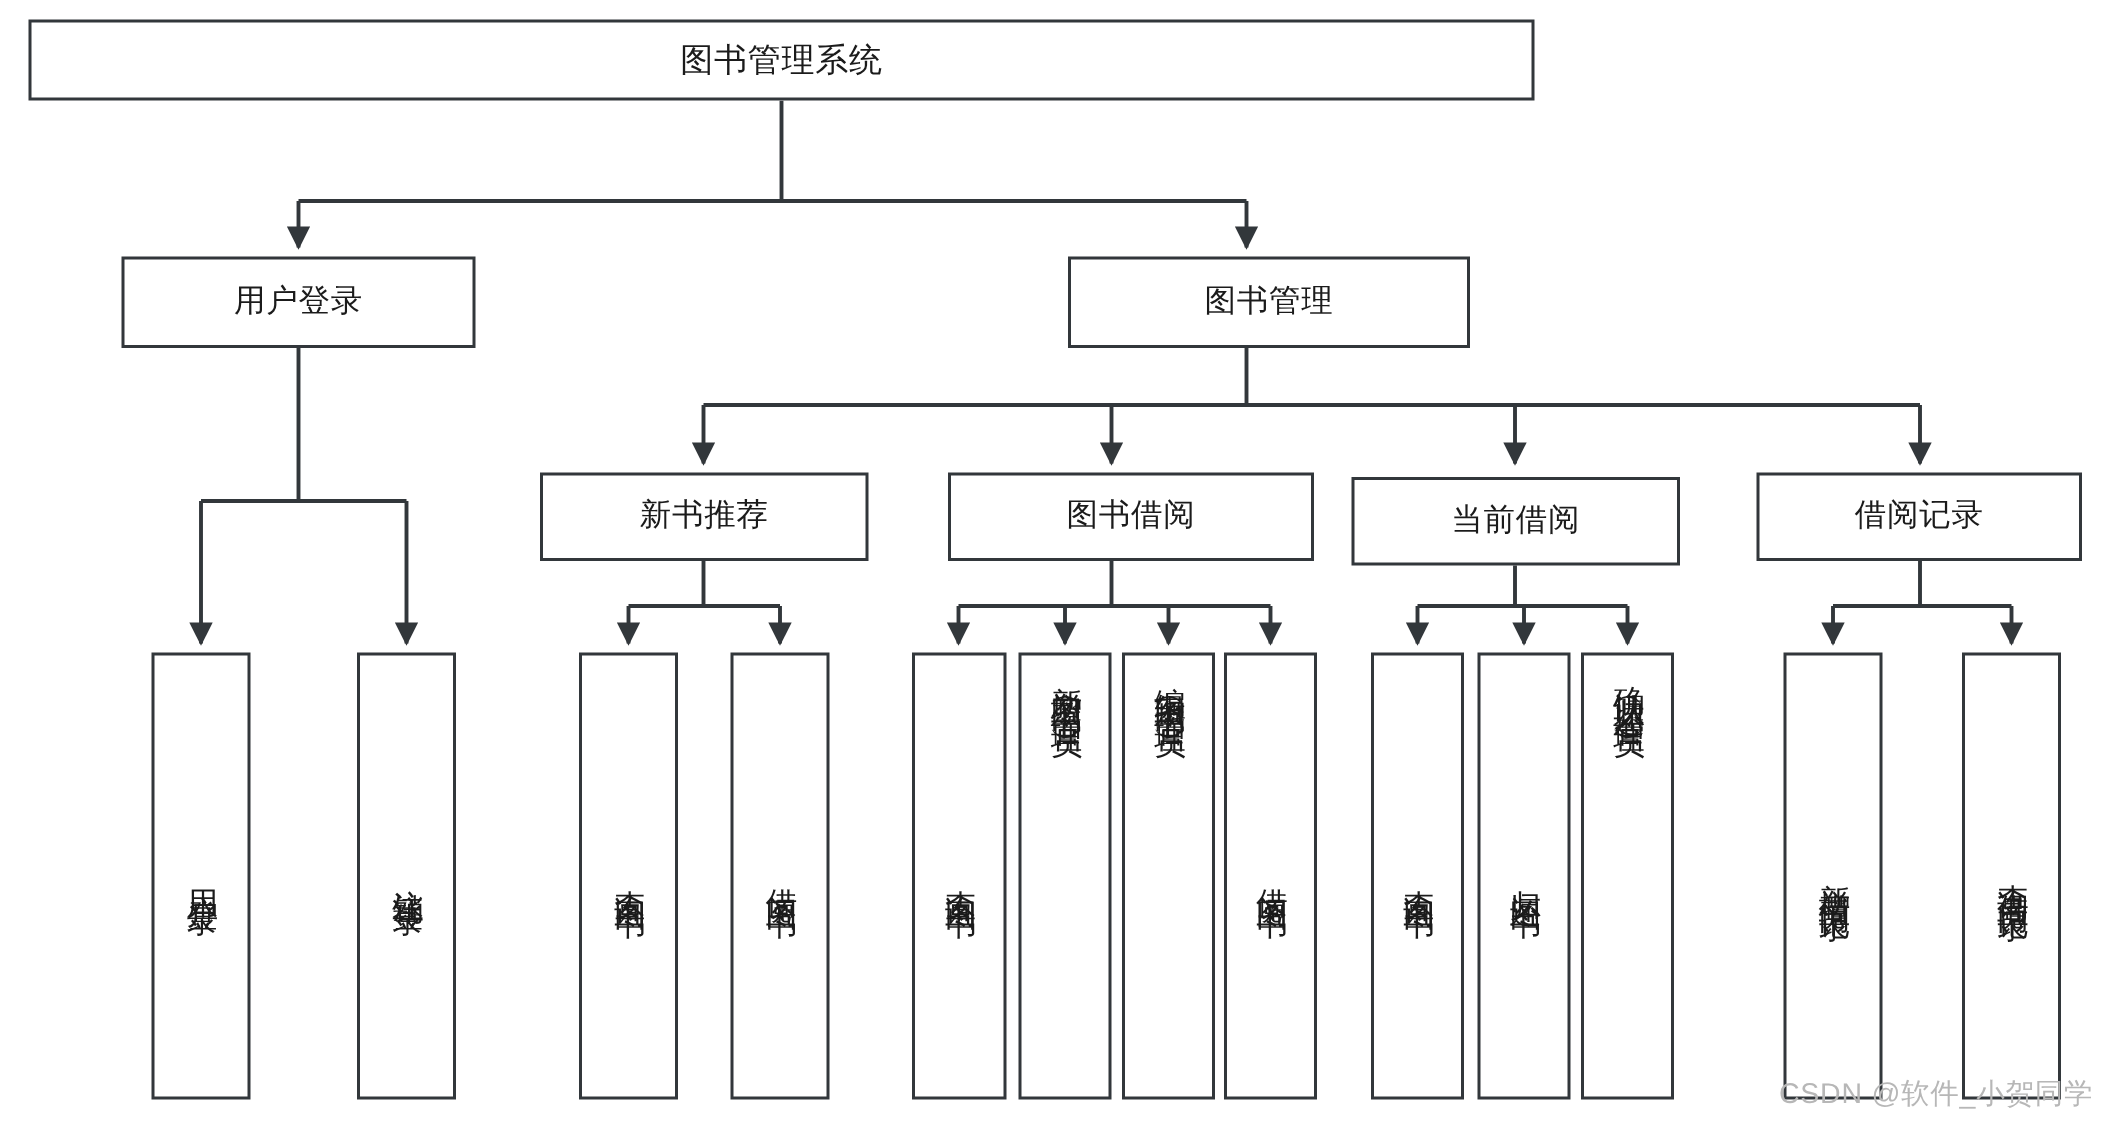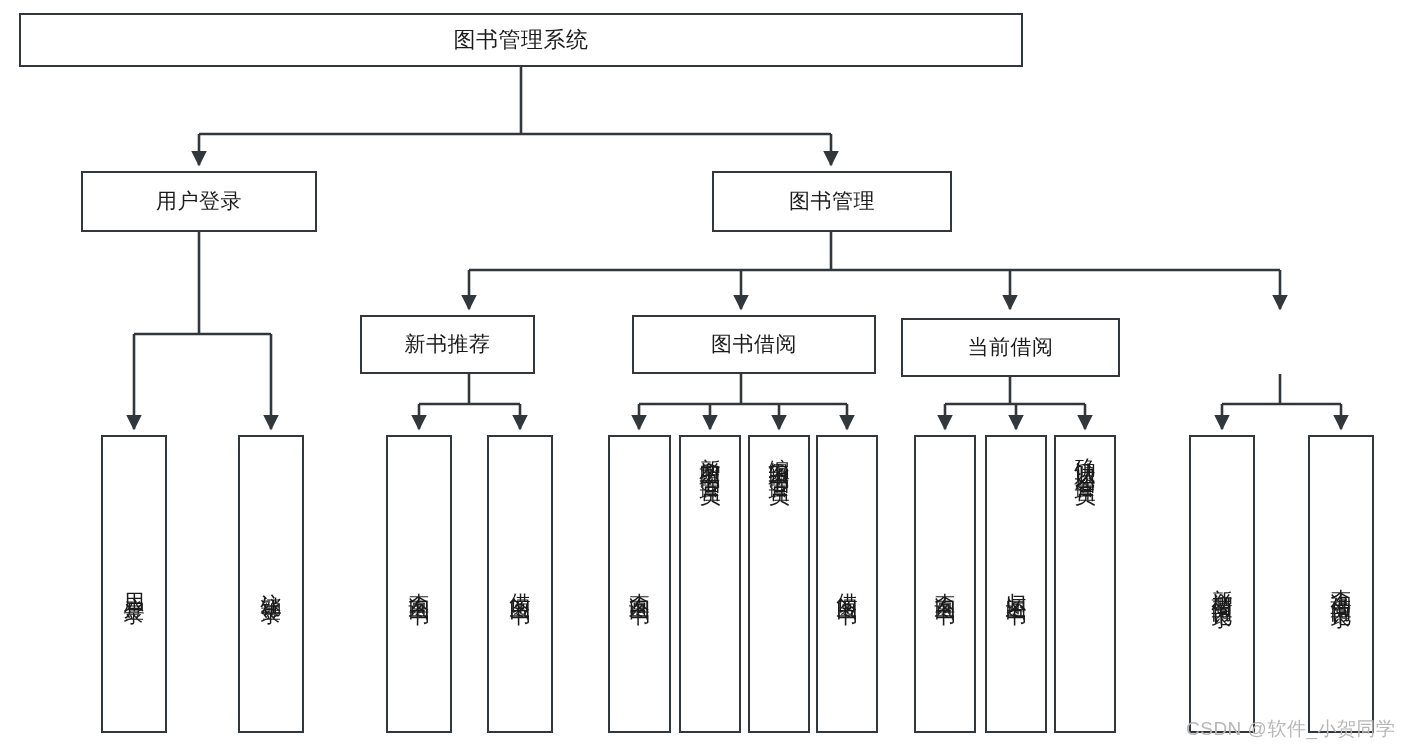--- a/index.html
+++ b/index.html
@@ -116,25 +116,26 @@
       <path d="M 1280 374 L 1280 404"></path>
       <path d="M 1222 404 L 1341 404"></path>
       <path d="M 1222 404 L 1222 429" marker-end="url(#arrow)"></path>
       <path d="M 1341 404 L 1341 429" marker-end="url(#arrow)"></path>
     </g>
   </svg>
 
   <div class="node root" id="node-root" style="left: 19px; top: 13px; width: 1004px; height: 54px;">图书管理系统</div>
 
   <div class="node" id="node-l2-0" style="left: 81px; top: 171px; width: 236px; height: 61px;">用户登录</div>
-  <div class="node" id="node-l2-1" style="left: 712px; top: 171px; width: 240px; height: 61px;">图书管理</div>
+  <div class="node" id="node-l2-1" style="left: 712px; top: 171px; width: 268px; height: 61px;">图书管理</div>
 
-  <div class="node" id="node-l3-0" style="left: 360px; top: 315px; width: 175px; height: 59px;">新书推荐</div>
+  <div class="node" id="node-l3-0" style="left: 360px; top: 315px; width: 219px; height: 59px;">新书推荐</div>
   <div class="node" id="node-l3-1" style="left: 632px; top: 315px; width: 244px; height: 59px;">图书借阅</div>
   <div class="node" id="node-l3-2" style="left: 901px; top: 318px; width: 219px; height: 59px;">当前借阅</div>
+  <div class="node" id="node-l3-3" style="left: 1171px; top: 315px; width: 217px; height: 59px;">借阅记录</div>
 
   <div class="node vert" id="node-leaf-0" style="left: 101px; top: 435px; width: 66px; height: 298px;">用户登录</div>
   <div class="node vert" id="node-leaf-1" style="left: 238px; top: 435px; width: 66px; height: 298px;">注销登录</div>
   <div class="node vert" id="node-leaf-2" style="left: 386px; top: 435px; width: 66px; height: 298px;">查询图书</div>
   <div class="node vert" id="node-leaf-3" style="left: 487px; top: 435px; width: 66px; height: 298px;">借阅图书</div>
   <div class="node vert" id="node-leaf-4" style="left: 608px; top: 435px; width: 63px; height: 298px;">查询图书</div>
   <div class="node vert topalign" id="node-leaf-5" style="left: 679px; top: 435px; width: 62px; height: 298px;">新增图书（管理员）</div>
   <div class="node vert topalign" id="node-leaf-6" style="left: 748px; top: 435px; width: 62px; height: 298px;">编辑图书（管理员）</div>
   <div class="node vert" id="node-leaf-7" style="left: 816px; top: 435px; width: 62px; height: 298px;">借阅图书</div>
   <div class="node vert" id="node-leaf-8" style="left: 914px; top: 435px; width: 62px; height: 298px;">查询图书</div>

